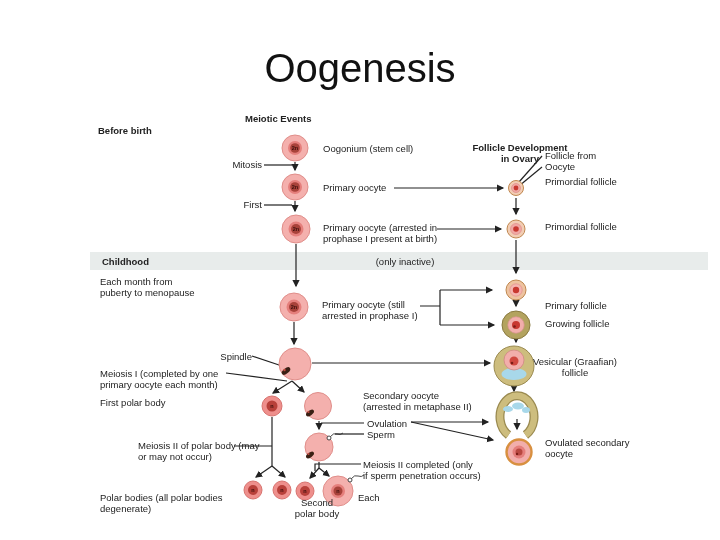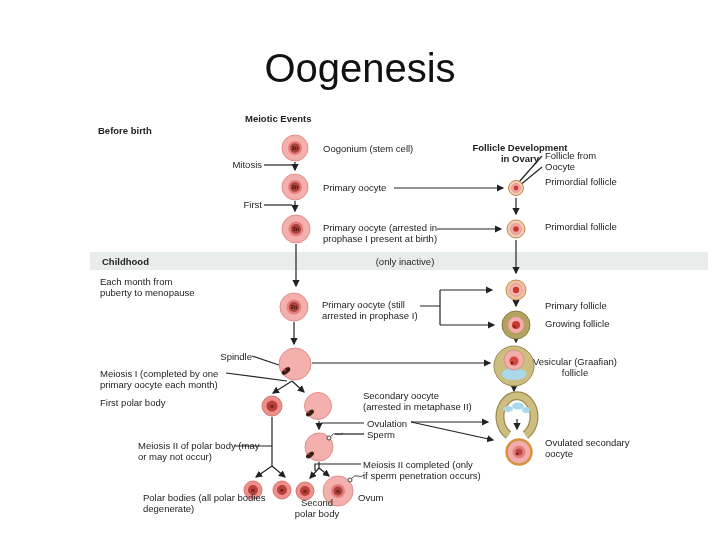--- a/index.html
+++ b/index.html
@@ -239,29 +239,29 @@
 <div class="lbl" style="left:367px;top:418px;">Ovulation</div>
 <div class="lbl" style="left:367px;top:429px;">Sperm</div>
 <div class="lbl" style="left:100px;top:440px;margin-left:38px;">
   <div>Meiosis II of polar body (may</div>
   <div>or may not occur)</div>
 </div>
 <div class="lbl" style="left:363px;top:459px;">
   <div>Meiosis II completed (only</div>
   <div>if sperm penetration occurs)</div>
 </div>
-<div class="lbl" style="left:100px;top:492px;margin-left:43px;">
+<div class="lbl" style="left:100px;top:492px;">
   <div>Polar bodies (all polar bodies</div>
   <div>degenerate)</div>
 </div>
 <div class="lbl c" style="left:286px;top:497px;width:62px;">
   <div>Second</div>
   <div>polar body</div>
 </div>
-<div class="lbl" style="left:358px;top:492px;">Ovum</div>
+<div class="lbl" style="left:358px;top:492px;">Each</div>
 
 <div class="lbl" style="left:545px;top:150px;">Follicle from</div>
 <div class="lbl" style="left:545px;top:161px;">Oocyte</div>
 <div class="lbl" style="left:545px;top:176px;">Primordial follicle</div>
 <div class="lbl" style="left:545px;top:221px;">Primordial follicle</div>
 <div class="lbl" style="left:545px;top:300px;">Primary follicle</div>
 <div class="lbl" style="left:545px;top:318px;">Growing follicle</div>
 <div class="lbl" style="left:533px;top:356px;text-align:center;">
   <div>Vesicular (Graafian)</div>
   <div>follicle</div>

